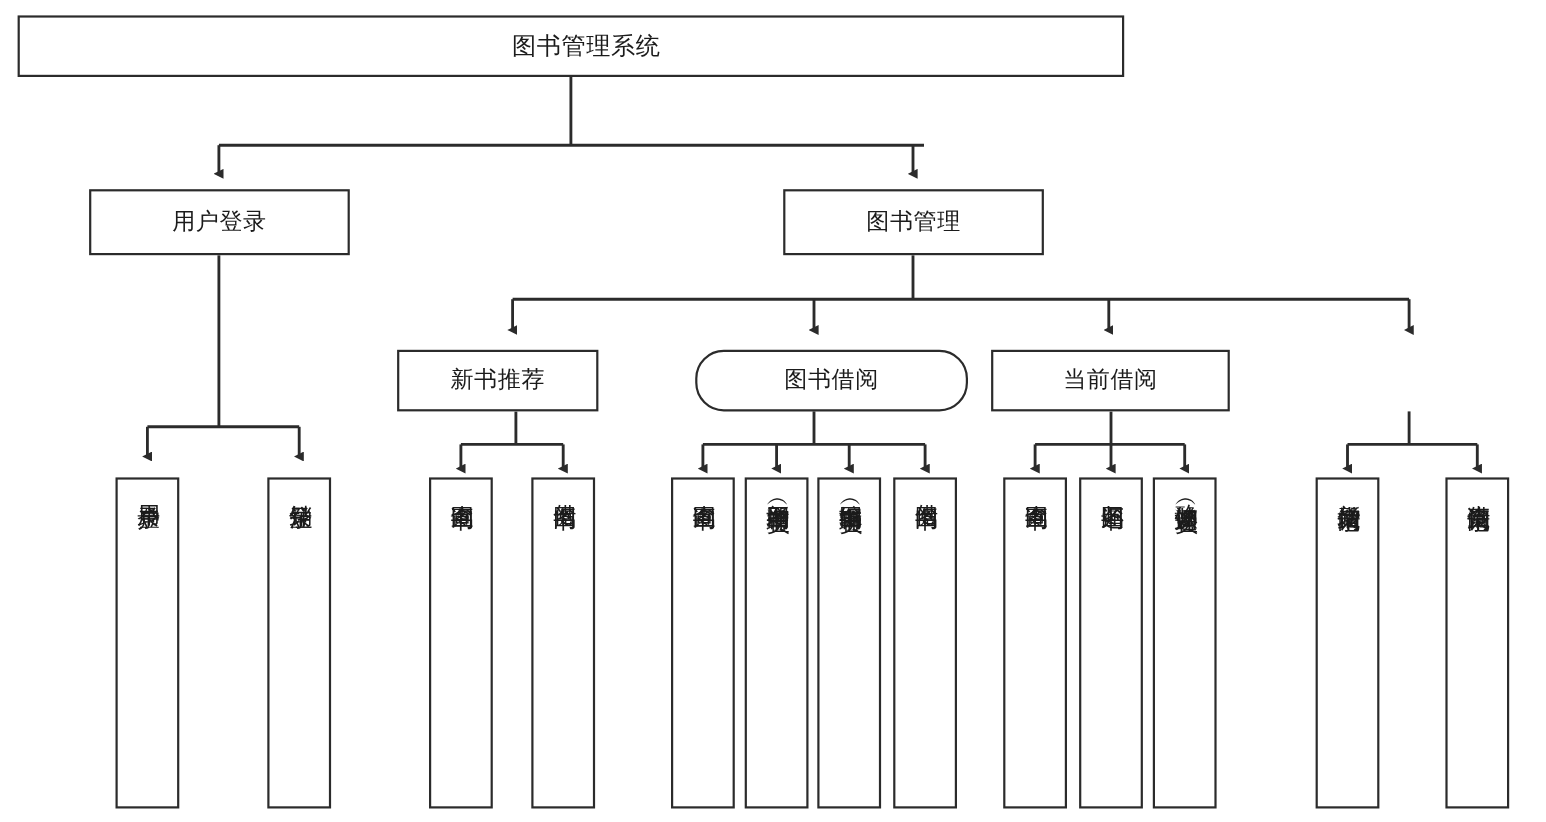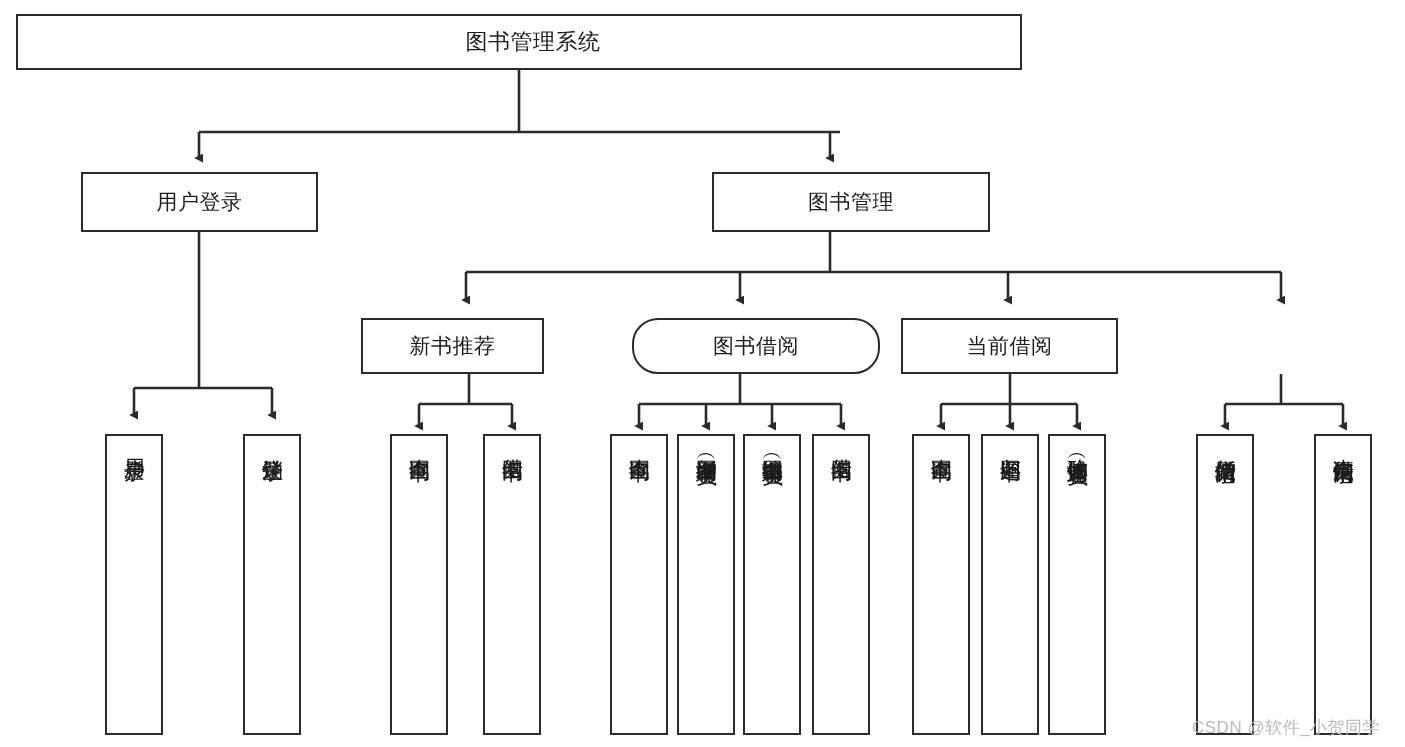--- a/index.html
+++ b/index.html
@@ -123,21 +123,21 @@
     </g>
   </svg>
 
   <div class="node h" id="node-root" style="left:16px; top:14px; width:1006px; height:56px;padding-left:28px;">
     <span class="label">图书管理系统</span>
   </div>
 
   <div class="node h" style="left:81px; top:172px; width:237px; height:60px;">
     <span class="label">用户登录</span>
   </div>
-  <div class="node h" style="left:712px; top:172px; width:278px; height:60px;justify-content:center;">
+  <div class="node h" style="left:712px; top:172px; width:237px; height:60px;justify-content:center;">
     <span class="label">图书管理</span>
   </div>
 
   <div class="node h" style="left:361px; top:318px; width:183px; height:56px;">
     <span class="label">新书推荐</span>
   </div>
   <div class="node h" style="left:632px; top:318px; width:248px; height:56px;border-radius:26px;">
     <span class="label">图书借阅</span>
   </div>
   <div class="node h" style="left:901px; top:318px; width:217px; height:56px;">
@@ -181,15 +181,14 @@
     <span class="label">确认归还（管理员）</span>
   </div>
 
   <div class="node v" style="left:1196px; top:434px; width:58px; height:301px;">
     <span class="label">新增借阅记录</span>
   </div>
   <div class="node v" style="left:1314px; top:434px; width:58px; height:301px;">
     <span class="label">查询借阅记录</span>
   </div>
 
-  <div class="watermark" style="left:1192px; top:716px;">CSDN @软件_小贺同学</div>
 
 </div>
 
 </body></html>

